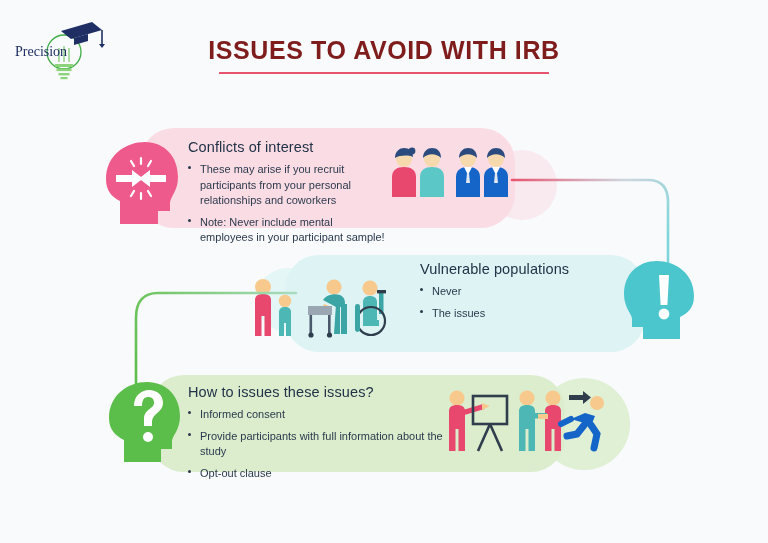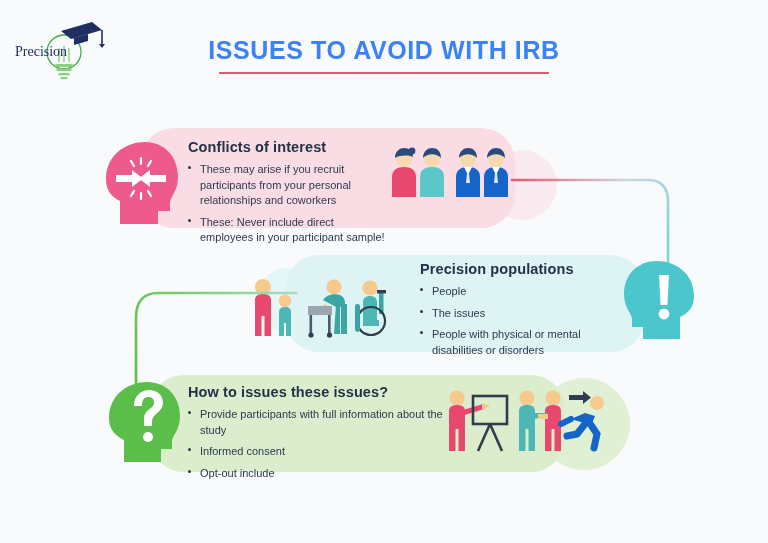--- a/index.html
+++ b/index.html
@@ -13,35 +13,35 @@
   .stage{position:absolute;inset:0;width:768px;height:543px;}
 
   
   .logo{position:absolute;left:14px;top:14px;width:92px;height:68px;}
   .logo svg{display:block;}
 
   
   .title-wrap{position:absolute;left:0;top:36px;width:768px;text-align:center;}
   .title{
     font-size:25px;font-weight:bold;letter-spacing:.6px;
-    color:#3b82f6;margin:0;
+    color:#7f1d1d;margin:0;
   }
   .title-rule{
     width:330px;height:2px;background:#e8556f;
     margin:7px auto 0;
   }
 
   
   .card{position:absolute;border-radius:34px;}
   .card-pink{left:140px;top:128px;width:375px;height:100px;background:#fadce5;}
   .card-teal{left:285px;top:255px;width:360px;height:97px;background:#ddf3f4;}
   .card-green{left:150px;top:375px;width:415px;height:97px;background:#dbedcd;}
 
   .card-head{
-    font-size:14.5px;font-weight:bold;color:#223247;
+    font-size:14.5px;font-weight:normal;color:#223247;
     margin:0 0 7px 0;letter-spacing:.1px;
   }
   .bullets{list-style:none;margin:0;padding:0;}
   .bullets li{
     position:relative;padding-left:12px;
     font-size:11px;line-height:1.42;color:#2b3a4d;
     margin-bottom:6px;
   }
   .bullets li:before{
     content:"";position:absolute;left:0;top:4px;
@@ -131,21 +131,21 @@
         <line x1="34" y1="52" x2="31" y2="57"></line>
         <line x1="48" y1="52" x2="51" y2="57"></line>
       </g>
     </svg>
   </div>
 
   <div class="txt-pink">
     <h2 class="card-head">Conflicts of interest</h2>
     <ul class="bullets">
       <li>These may arise if you recruit participants from your personal relationships and coworkers</li>
-      <li>These: Never include direct employees in your participant sample!</li>
+      <li>Note: Never include mental employees in your participant sample!</li>
     </ul>
   </div>
 
   <div class="illus illus-people">
     <svg width="128" height="52" viewBox="0 0 128 52" xmlns="http://www.w3.org/2000/svg">
 
       <path d="M4 30 C4 23 9 20 16 20 C23 20 28 23 28 30 L28 50 L4 50 Z" fill="#e8486d"></path>
       <circle cx="16" cy="12" r="8" fill="#f7d9ae"></circle>
       <path d="M7 11 C7 4 12 1 16 1 C21 1 25 4 25 10 C21 8 12 8 7 11 Z" fill="#2b4a7d"></path>
       <circle cx="24" cy="4" r="3.4" fill="#2b4a7d"></circle>
@@ -185,25 +185,24 @@
     <svg width="78" height="84" viewBox="0 0 78 84" xmlns="http://www.w3.org/2000/svg">
 
       <path d="M72 38 C72 15 53 3 35 3 C16 3 2 16 2 36 C2 50 10 56 10 61 L10 69 L21 69 L21 81 L58 81 L58 59 C66 55 72 50 72 38 Z" fill="#4cc6cd"></path>
 
       <path d="M37 17 h10 l-1.6 30 h-6.8 z" fill="#ffffff"></path>
       <circle cx="42" cy="56" r="5.4" fill="#ffffff"></circle>
     </svg>
   </div>
 
   <div class="txt-teal">
-    <h2 class="card-head">Precision populations</h2>
+    <h2 class="card-head">Vulnerable populations</h2>
     <ul class="bullets">
-      <li>People</li>
+      <li>Never</li>
       <li>The issues</li>
-      <li>People with physical or mental disabilities or disorders</li>
     </ul>
   </div>
 
   <div class="illus illus-vuln">
     <svg width="150" height="62" viewBox="0 0 150 62" xmlns="http://www.w3.org/2000/svg">
 
       <circle cx="13" cy="11" r="8" fill="#f7c98c"></circle>
       <path d="M5 24 C5 20 8 18 13 18 C18 18 21 20 21 24 L21 40 L5 40 Z" fill="#e8486d"></path>
       <rect x="5" y="40" width="6.5" height="20" fill="#e8486d"></rect>
       <rect x="14.5" y="40" width="6.5" height="20" fill="#e8486d"></rect>
@@ -254,23 +253,23 @@
       <path d="M5 39 C5 16 24 3 43 3 C62 3 76 17 76 37 C76 51 68 57 68 62 L68 70 L57 70 L57 83 L20 83 L20 61 C12 57 5 51 5 39 Z" fill="#5bbd4a"></path>
 
       <path d="M30 27 C30 16 38 11 45 11 C53 11 59 16 59 24 C59 33 49 34 48 42 L48 47 L40 47 L40 40 C40 30 50 30 50 24 C50 20 48 18 44 18 C40 18 38 21 38 27 Z" fill="#ffffff"></path>
       <circle cx="44" cy="58" r="5" fill="#ffffff"></circle>
     </svg>
   </div>
 
   <div class="txt-green">
     <h2 class="card-head">How to issues these issues?</h2>
     <ul class="bullets">
+      <li>Informed consent</li>
       <li>Provide participants with full information about the study</li>
-      <li>Informed consent</li>
-      <li>Opt-out include</li>
+      <li>Opt-out clause</li>
     </ul>
   </div>
 
   <div class="illus illus-avoid">
     <svg width="160" height="68" viewBox="0 0 160 68" xmlns="http://www.w3.org/2000/svg">
 
       <circle cx="12" cy="12" r="7.6" fill="#f7c98c"></circle>
       <path d="M4 25 C4 21 7 19 12 19 C17 19 20 21 20 25 L20 43 L4 43 Z" fill="#e8486d"></path>
       <rect x="4" y="43" width="6.5" height="22" fill="#e8486d"></rect>
       <rect x="13.5" y="43" width="6.5" height="22" fill="#e8486d"></rect>

